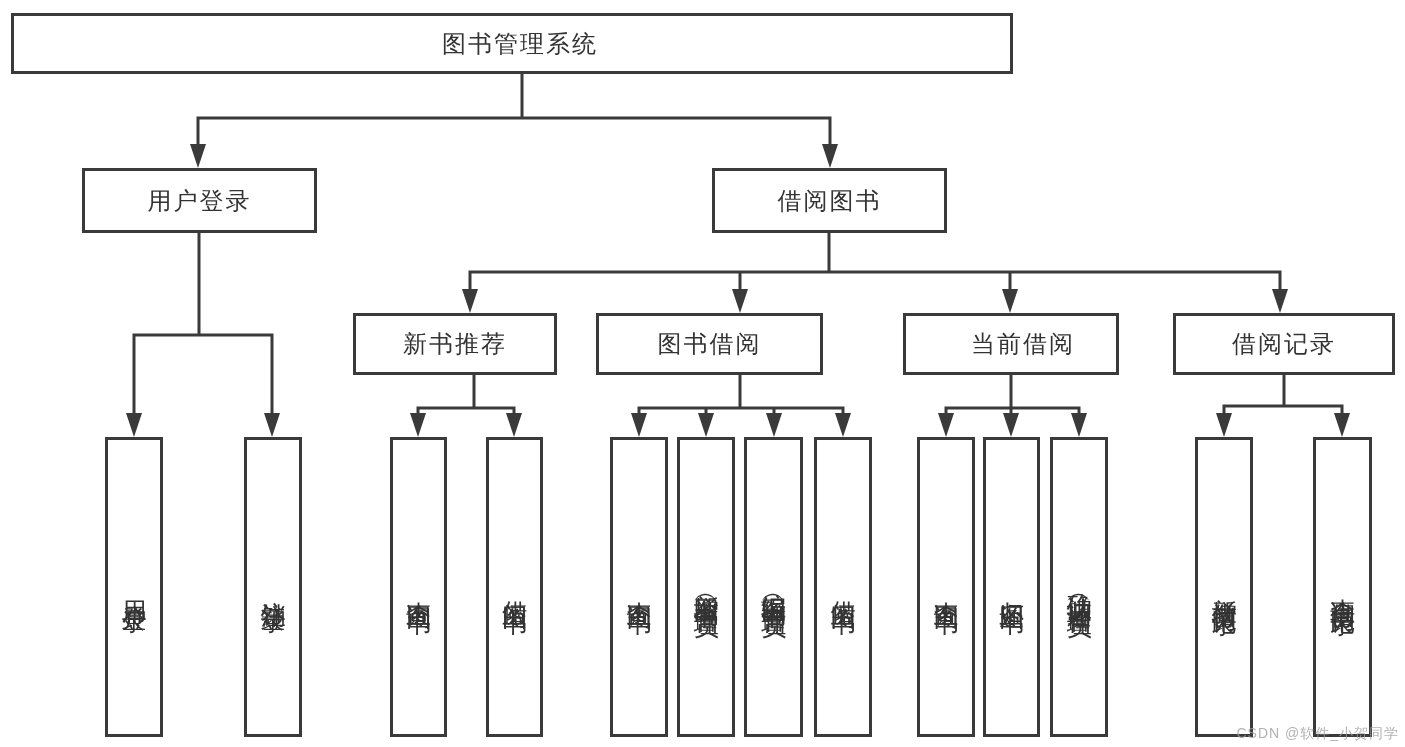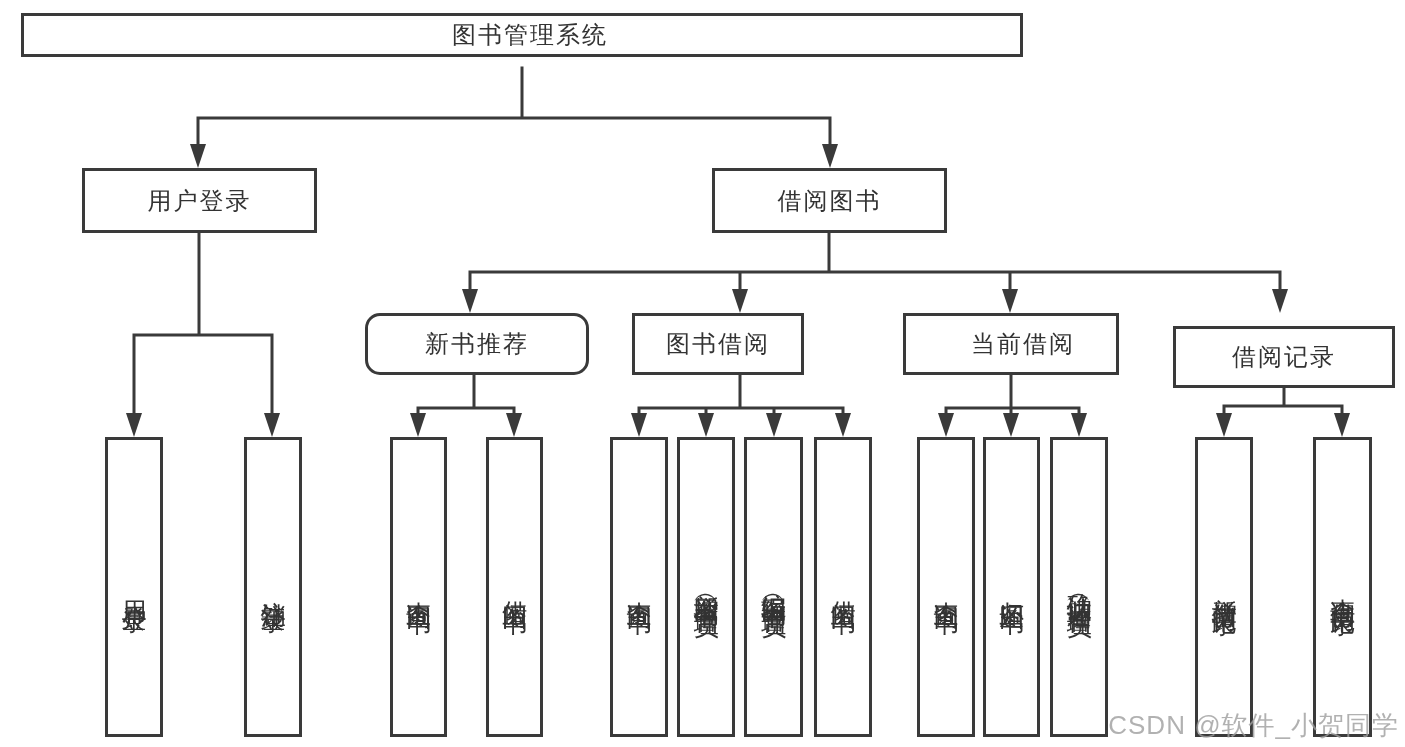--- a/index.html
+++ b/index.html
@@ -16,34 +16,34 @@
     box-sizing:border-box;
     border:3px solid #3a3a3a;
     background:#ffffff;
     color:#333333;
     display:flex;
     align-items:center;
     justify-content:center;
     text-align:center;
   }
   .h-box { font-size:24px; letter-spacing:2px; white-space:nowrap; }
-  .root-box { left:21px; top:13px; width:1002px; height:44px;padding-left:16px; }
+  .root-box { left:11px; top:13px; width:1002px; height:61px;padding-left:16px; }
   .lvl2 { top:168px; width:235px; height:65px; }
   .lvl3 { top:313px; height:62px; }
   .leaf {
     top:437px; height:300px;
     writing-mode:vertical-lr;
     font-size:25px;
     letter-spacing:3px;
     line-height:1.1;
   }
   .watermark {
     position:absolute;
     right:6px; bottom:4px;
-    font-size:26px;
+    font-size:14px;
     letter-spacing:1px;
     color:#9e9e9e;
     opacity:0.8;
     white-space:nowrap;
     z-index:5;
   }
 </style>
 </head>
 <body>
 
@@ -92,24 +92,24 @@
       <polygon points="1216,413 1232,413 1224,437"></polygon>
       <polygon points="1334,413 1350,413 1342,437"></polygon>
     </g>
   </svg>
 
   <div class="box h-box root-box">图书管理系统</div>
 
   <div class="box h-box lvl2" style="left:82px;">用户登录</div>
   <div class="box h-box lvl2" style="left:712px;">借阅图书</div>
 
-  <div class="box h-box lvl3" style="left:365px;width:224px;border-radius:15px;">新书推荐</div>
-  <div class="box h-box lvl3" style="left:632px;width:172px;">图书借阅</div>
+  <div class="box h-box lvl3" style="left:353px;width:204px;">新书推荐</div>
+  <div class="box h-box lvl3" style="left:596px;width:227px;">图书借阅</div>
   <div class="box h-box lvl3" style="left:903px;width:216px;padding-left:24px;">当前借阅</div>
-  <div class="box h-box lvl3" style="left:1173px;width:222px;margin-top:13px;">借阅记录</div>
+  <div class="box h-box lvl3" style="left:1173px;width:222px;">借阅记录</div>
 
   <div class="box leaf" style="left:105px;width:58px;">用户登录</div>
   <div class="box leaf" style="left:244px;width:58px;">注销登录</div>
 
   <div class="box leaf" style="left:390px;width:57px;">查询图书</div>
   <div class="box leaf" style="left:486px;width:57px;">借阅图书</div>
 
   <div class="box leaf" style="left:610px;width:58px;">查询图书</div>
   <div class="box leaf" style="left:677px;width:58px;">新增图书（管理员）</div>
   <div class="box leaf" style="left:744px;width:59px;">编辑图书（管理员）</div>

